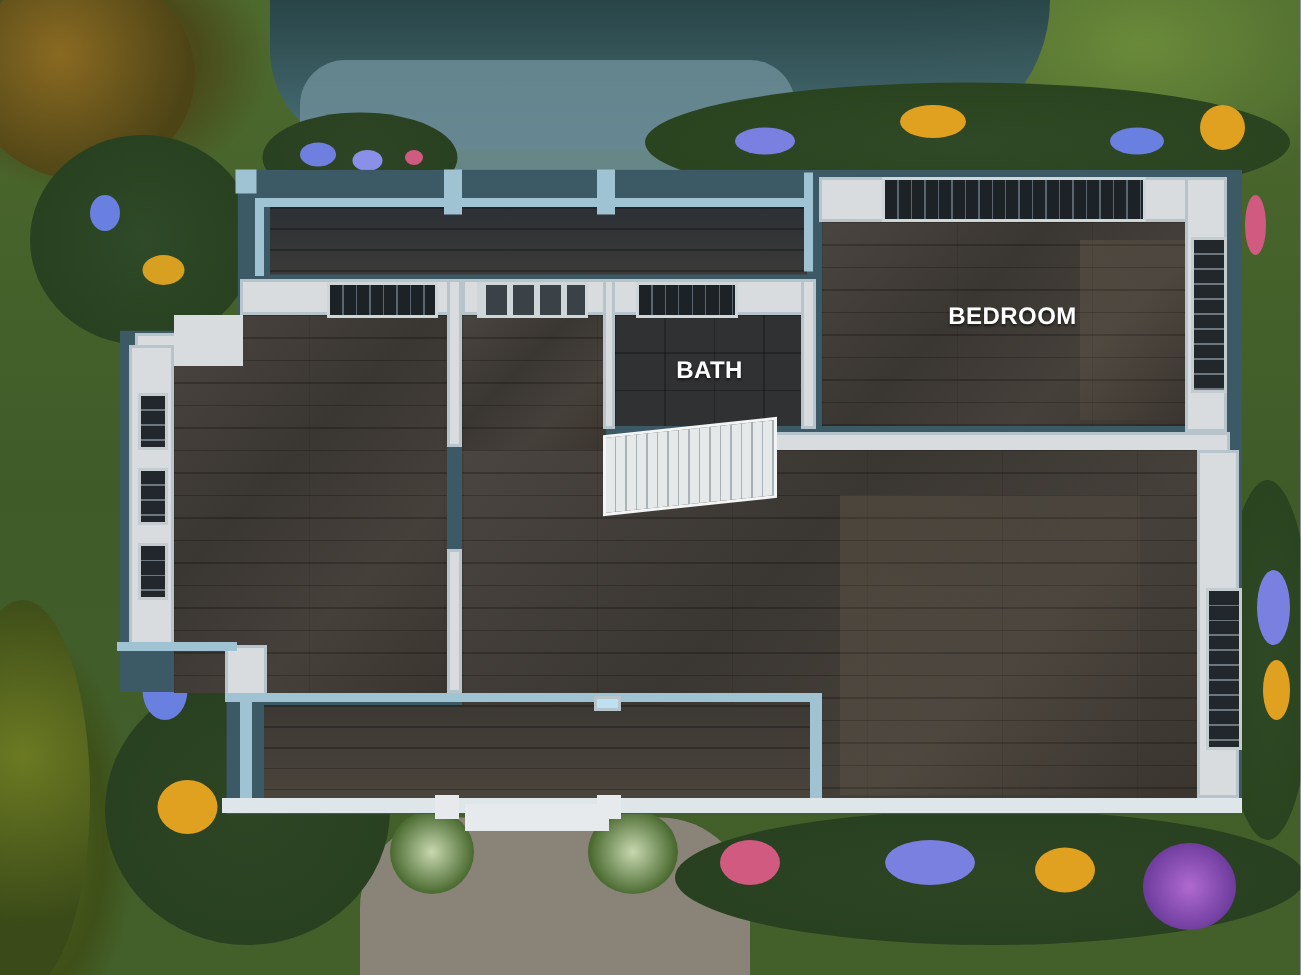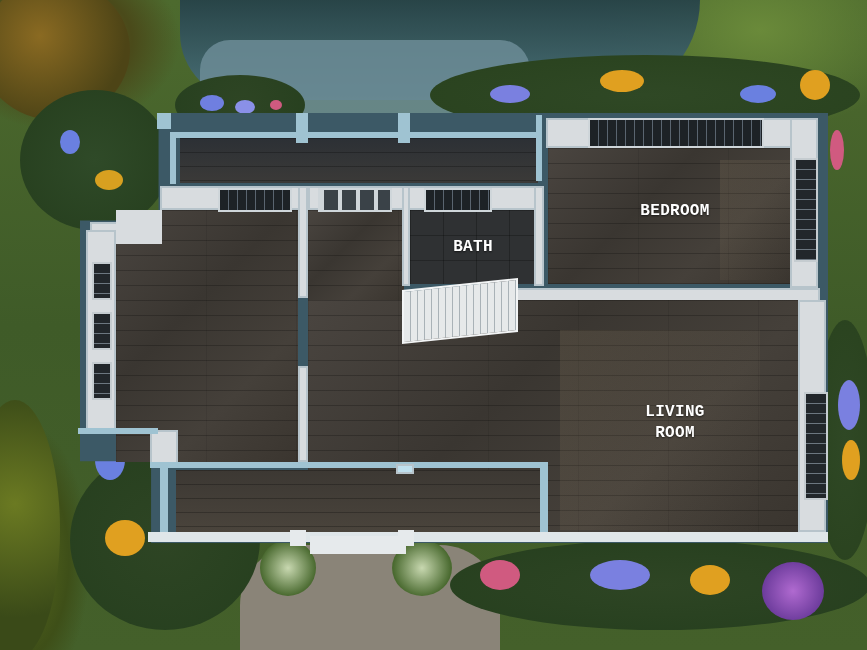--- a/index.html
+++ b/index.html
@@ -31,21 +31,21 @@
   .tile{position:absolute;background:
       repeating-linear-gradient(90deg,rgba(0,0,0,.25) 0 1px,transparent 1px 33px),
       repeating-linear-gradient(180deg,rgba(0,0,0,.25) 0 1px,transparent 1px 25px),
       #2f3133;}
   .window{position:absolute;background:
       repeating-linear-gradient(90deg,#1d2226 0 8px,#5a6570 8px 9px),
       #1d2226;border:2px solid #cfd6da;}
   .window-v{position:absolute;background:
       repeating-linear-gradient(180deg,#22272b 0 9px,#6c7780 9px 10px),#22272b;border:2px solid #c5ccd0;}
   .stairs{position:absolute;background:repeating-linear-gradient(90deg,#e6e9ea 0 6px,#a9b2b7 6px 7px);border:2px solid #f2f4f5;}
-  .room-label{position:absolute;color:#fff;font-family:Liberation Mono, monospace;font-weight:bold;
+  .room-label{position:absolute;color:#fff;font-family:Liberation Sans, sans-serif;font-weight:bold;
     font-size:16px;letter-spacing:.3px;text-align:center;line-height:21px;text-shadow:0 1px 2px rgba(0,0,0,.6);white-space:pre-line;}
   .sunlight{position:absolute;background:linear-gradient(120deg,rgba(230,200,150,.10),rgba(230,200,150,0));}
 </style>
 </head>
 <body>
 
 <div class="scene">
 
   <div class="pond"></div>
   <div class="paving-top"></div>
@@ -137,16 +137,14 @@
   <div class="trim" style="left:160px;top:468px;width:8px;height:70px;"></div>
   <div class="trim" style="left:540px;top:462px;width:8px;height:76px;"></div>
   <div class="trim" style="left:148px;top:532px;width:680px;height:10px;background:#dfe6e9;"></div>
   <div class="trim" style="left:310px;top:536px;width:96px;height:18px;background:#e6eaec;"></div>
   <div class="trim" style="left:290px;top:530px;width:16px;height:16px;background:#e6eaec;"></div>
   <div class="trim" style="left:398px;top:530px;width:16px;height:16px;background:#e6eaec;"></div>
   <div class="wall" style="left:396px;top:464px;width:18px;height:10px;background:#bfe0ee;"></div>
 
   <div class="room-label" style="left:438px;top:237px;width:70px;">BATH</div>
   <div class="room-label" style="left:615px;top:201px;width:120px;">BEDROOM</div>
-  <div class="room-label" style="left:630px;top:402px;width:90px;">LIVING
-ROOM</div>
 
 </div>
 
 </body></html>

